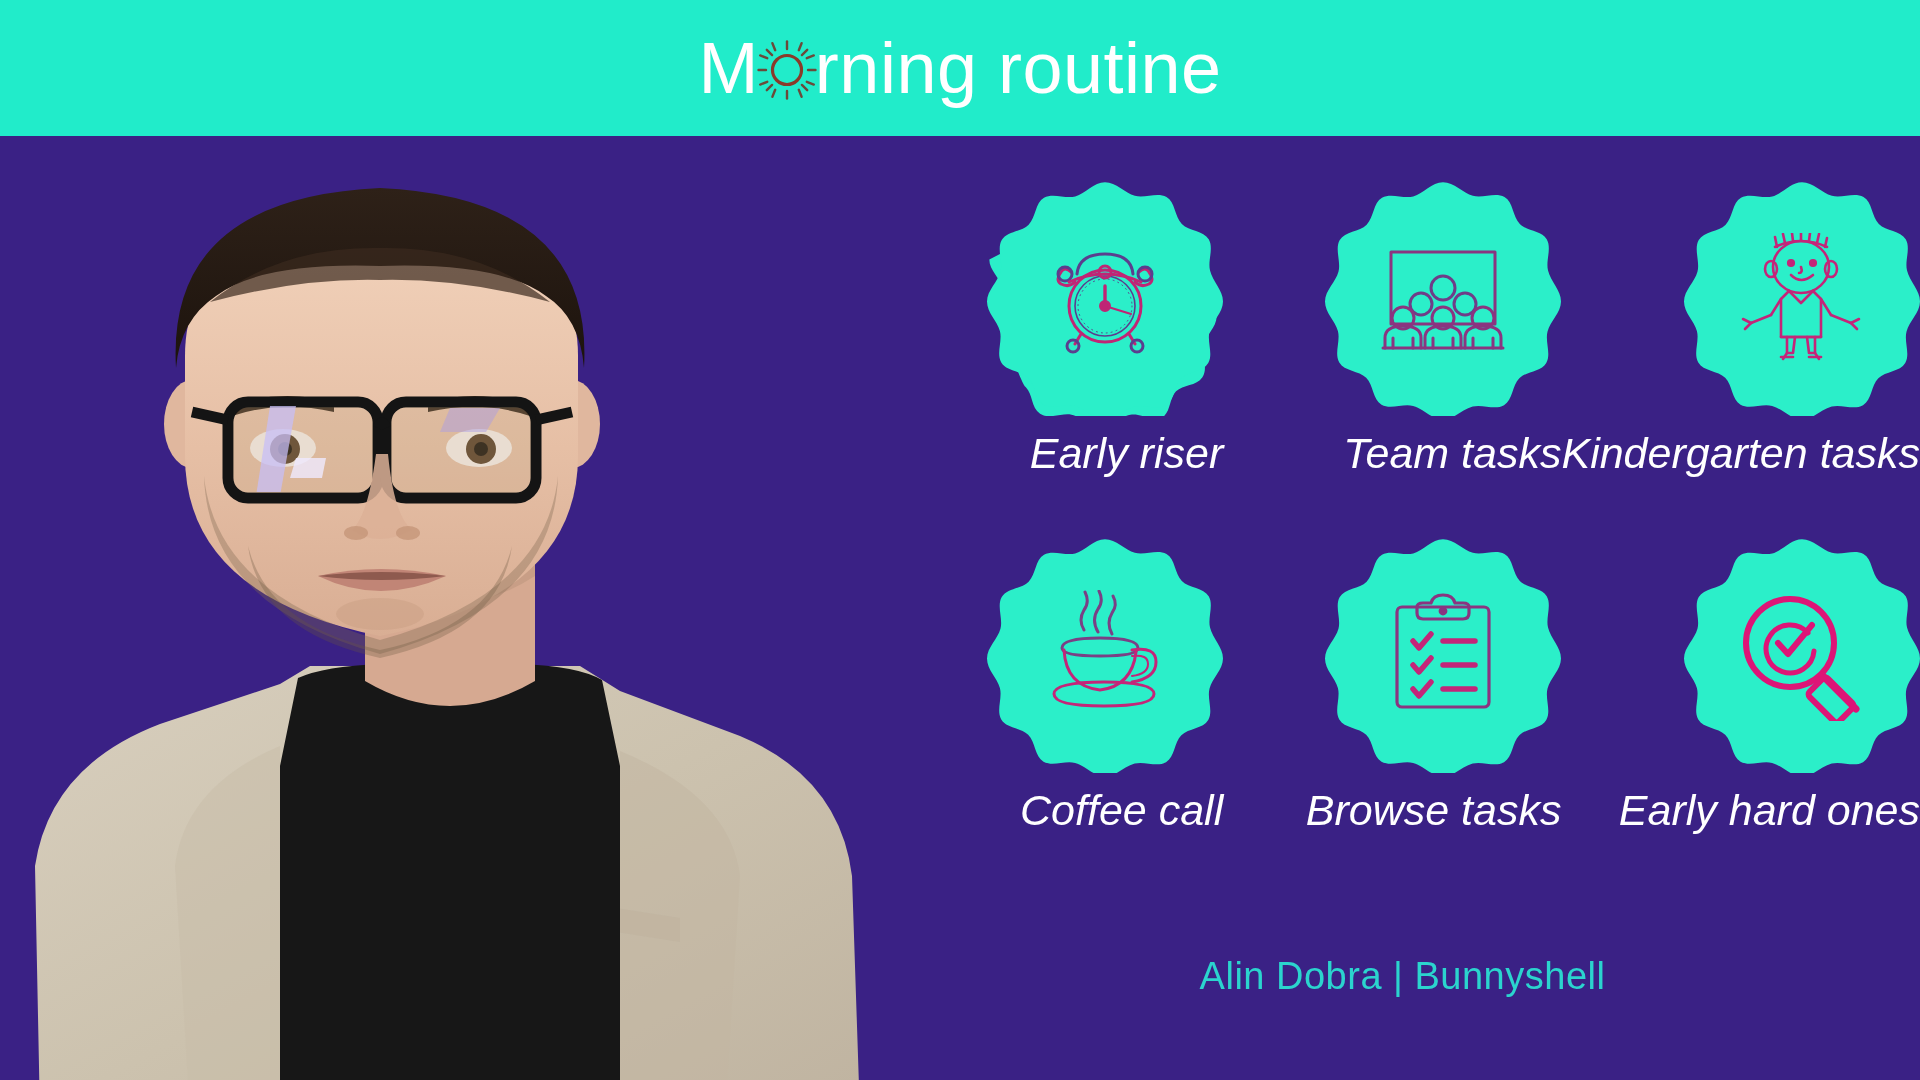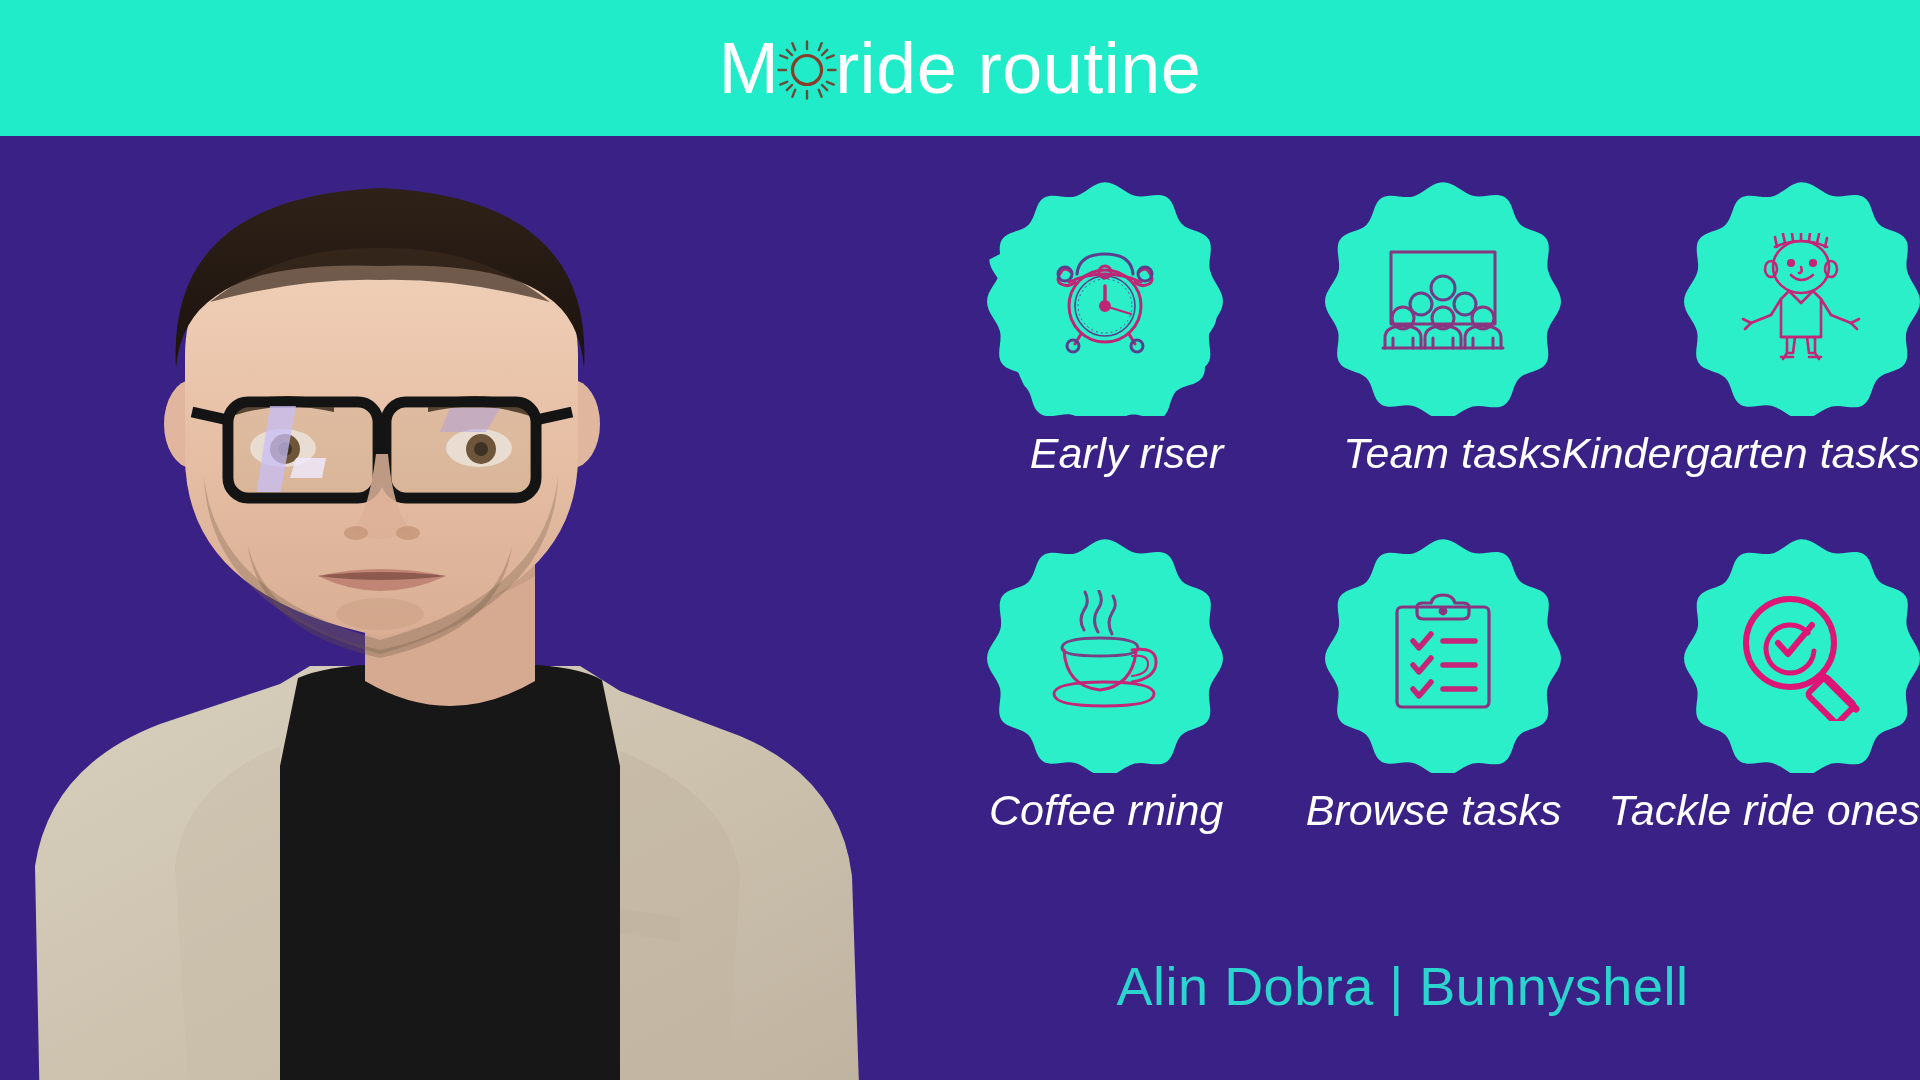--- a/index.html
+++ b/index.html
@@ -107,21 +107,21 @@
   
   .footer {
     position: absolute;
     left: 885px;
     top: 955px;
     width: 1035px;
     text-align: center;
   }
   .footer-text {
     font-family: "Liberation Sans", sans-serif;
-    font-size: 54px;
+    font-size: 38px;
     font-weight: 400;
     color: #2BD4CE;
     letter-spacing: 0.5px;
     white-space: nowrap;
   }
 </style>
 </head>
 <body>
 
 <div class="stage">
@@ -147,21 +147,21 @@
             <line x1="42.8" y1="50.8" x2="45.6" y2="57.8"></line>
             <line x1="4.2" y1="16.4" x2="11.2" y2="19.2"></line>
             <line x1="50.8" y1="42.8" x2="57.8" y2="45.6"></line>
             <line x1="4.2" y1="45.6" x2="11.2" y2="42.8"></line>
             <line x1="50.8" y1="19.2" x2="57.8" y2="16.4"></line>
             <line x1="16.4" y1="57.8" x2="19.2" y2="50.8"></line>
             <line x1="42.8" y1="11.2" x2="45.6" y2="4.2"></line>
           </g>
         </svg>
       </span>
-      <span class="title-text">ride routine</span>
+      <span class="title-text">rning routine</span>
     </div>
   </div>
 
   <div class="photo-layer">
     <svg class="photo" viewBox="0 0 930 1010" xmlns="http://www.w3.org/2000/svg">
       <defs>
         <linearGradient id="skin" x1="0" y1="0" x2="0" y2="1">
           <stop offset="0%" stop-color="#F2D3BC"></stop>
           <stop offset="55%" stop-color="#E6BFA5"></stop>
           <stop offset="100%" stop-color="#D9AE94"></stop>
@@ -360,21 +360,21 @@
             <path d="M58 42 Q51 30 58 19 Q64 11 59 1" stroke="#7A4085"></path>
             <path d="M72 44 Q66 33 72 23 Q78 15 73 6" stroke="#7A4085"></path>
             <path d="M22 58 Q22 48 60 48 Q98 48 98 58 Q98 66 60 66 Q22 66 22 58 Z" stroke="#7A4085"></path>
             <path d="M24 60 Q26 96 60 100 Q92 96 96 62"></path>
             <path d="M92 60 Q116 56 116 72 Q116 88 92 92"></path>
             <path d="M92 66 Q108 64 108 74 Q108 84 92 86" stroke-width="2"></path>
             <path d="M14 104 Q14 92 64 92 Q114 92 114 104 Q114 116 64 116 Q14 116 14 104 Z"></path>
           </g>
         </svg>
       </div>
-      <div class="cell-label">Coffee rning</div>
+      <div class="cell-label">Coffee call</div>
     </div>
 
     <div class="cell">
       <div class="badge">
         <svg class="blob" width="236" height="236" viewBox="0 0 200 200" xmlns="http://www.w3.org/2000/svg">
           <path fill="#2BEFC9" d="M100 2c9.5 0 16.8 9.2 25.3 11.4 8.6 2.3 19.2-3.3 26.8 1.1s6.8 16.6 13 22.8 18.4 5.4 22.8 13-1 17.9 1.1 26.5C191.3 86.4 200 93.5 200 103s-9.2 16.8-11.4 25.3c-2.3 8.6 3.3 19.2-1.1 26.8s-16.6 6.8-22.8 13-5.4 18.4-13 22.8-17.9-1-26.5 1.1c-8.6 2.2-15.7 10.9-25.2 10.9s-16.8-9.2-25.3-11.4c-8.6-2.3-19.2 3.3-26.8-1.1s-6.8-16.6-13-22.8-18.4-5.4-22.8-13 1-17.9-1.1-26.5C8.7 119.6 0 112.5 0 103s9.2-16.8 11.4-25.3C13.7 69.1 8.1 58.5 12.5 50.9s16.6-6.8 22.8-13 5.4-18.4 13-22.8 17.9 1 26.5-1.1C83.4 11.8 90.5 2 100 2z"></path>
         </svg>
         <svg class="glyph" width="120" height="124" viewBox="0 0 120 124" xmlns="http://www.w3.org/2000/svg">
           <g fill="none" stroke="#8A3580" stroke-width="3.2" stroke-linecap="round" stroke-linejoin="round">
             <rect x="14" y="14" width="92" height="100" rx="5"></rect>
@@ -402,21 +402,21 @@
         <svg class="glyph" width="132" height="132" viewBox="0 0 132 132" xmlns="http://www.w3.org/2000/svg">
           <g fill="none" stroke="#DD1577" stroke-width="6" stroke-linecap="round" stroke-linejoin="round">
             <circle cx="54" cy="54" r="44"></circle>
             <path d="M86 86 L120 120" stroke-width="7"></path>
             <rect x="82" y="90" width="26" height="42" rx="4" transform="rotate(-45 95 111)"></rect>
             <path d="M72 44 A24 24 0 1 0 78 62" stroke-width="5"></path>
             <path d="M42 54 L52 65 L76 36" stroke-width="6"></path>
           </g>
         </svg>
       </div>
-      <div class="cell-label">Tackle ride ones</div>
+      <div class="cell-label">Early hard ones</div>
     </div>
 
   </div>
 
   <div class="footer">
     <span class="footer-text">Alin Dobra | Bunnyshell</span>
   </div>
 
 </div>
 

